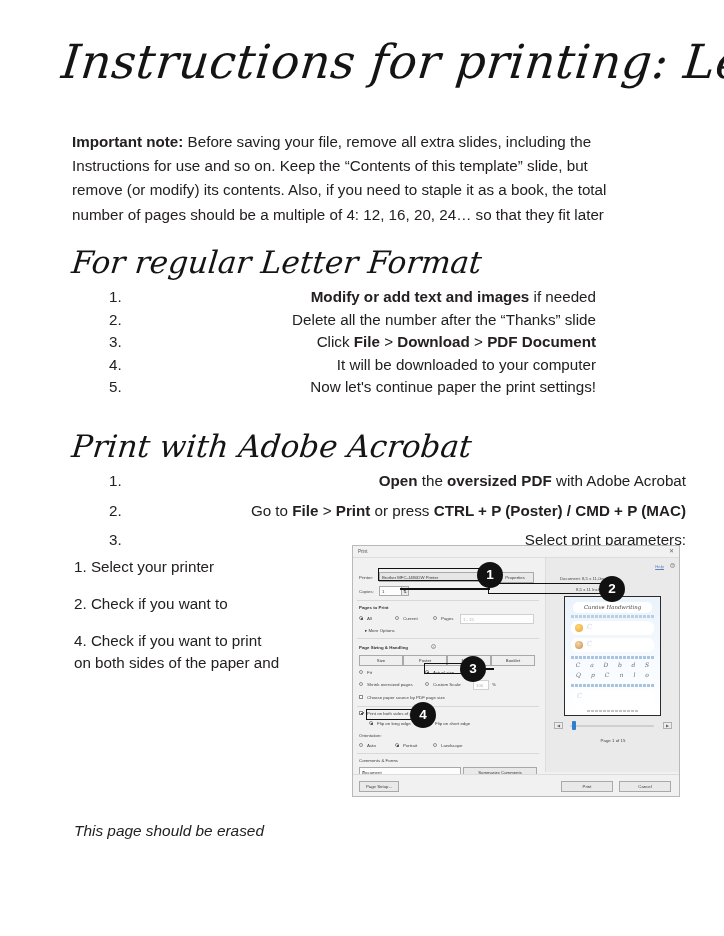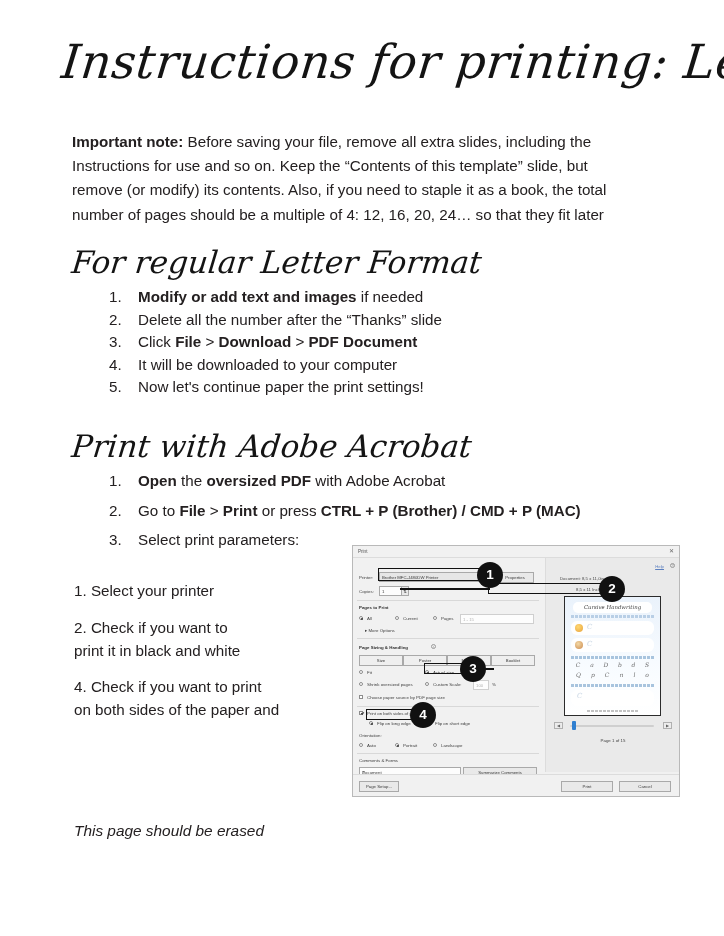--- a/index.html
+++ b/index.html
@@ -66,32 +66,33 @@
     margin: 0;
     padding: 0 0 0 46px;
     list-style: decimal;
     font-size: 15.2px;
     line-height: 22.6px;
     color: #242021;
   }
   ol.steps li {
     padding-left: 12px;
     margin-bottom: 0px;
+    text-align: right;
   }
   ol.steps li::marker { font-size: 15.2px; }
   ol.steps b { font-weight: 700; }
   #list-regular { left: 80px; top: 286px; width: 470px; }
   #list-acrobat { left: 80px; top: 470px; width: 560px; }
   #list-acrobat li { margin-bottom: 7px; }
 
   
   .annotations {
     position: absolute;
     left: 74px;
-    top: 580px;
+    top: 556px;
     width: 250px;
     font-size: 15.2px;
     line-height: 22.8px;
     color: #242021;
   }
   .annotations p { margin: 0 0 14px 0; }
   .annotations p:last-child { margin-bottom: 8px; }
 
   
   .erase-note {
@@ -334,29 +335,28 @@
   <li><span>Delete all the number after the “Thanks” slide</span></li>
   <li><span>Click </span><b>File</b><span> &gt; </span><b>Download</b><span> &gt; </span><b>PDF Document</b></li>
   <li><span>It will be downloaded to your computer</span></li>
   <li><span>Now let's continue paper the print settings!</span></li>
 </ol>
 
 <div class="script-head" id="head-acrobat">Print with Adobe Acrobat</div>
 
 <ol class="steps" id="list-acrobat">
   <li><b>Open</b><span> the </span><b>oversized PDF</b><span> with Adobe Acrobat</span></li>
-  <li><span>Go to </span><b>File</b><span> &gt; </span><b>Print</b><span> or press </span><b>CTRL + P (Brother) / CMD + P (MAC)</b></li>
+  <li><span>Go to </span><b>File</b><span> &gt; </span><b>Print</b><span> or press </span><b>CTRL + P (Poster) / CMD + P (MAC)</b></li>
   <li><span>Select print parameters:</span></li>
 </ol>
 
 <div class="annotations">
   <p>1. Select your printer</p>
   <p>
     <span>2. Check if you want to</span><br>
-    <span>print it in black and white</span>
   </p>
   <p>
     <span>4. Check if you want to print</span><br>
     <span>on both sides of the paper and</span><br>
   </p>
 </div>
 
 <div class="erase-note">This page should be erased</div>
 
 <div class="dialog-shot">

